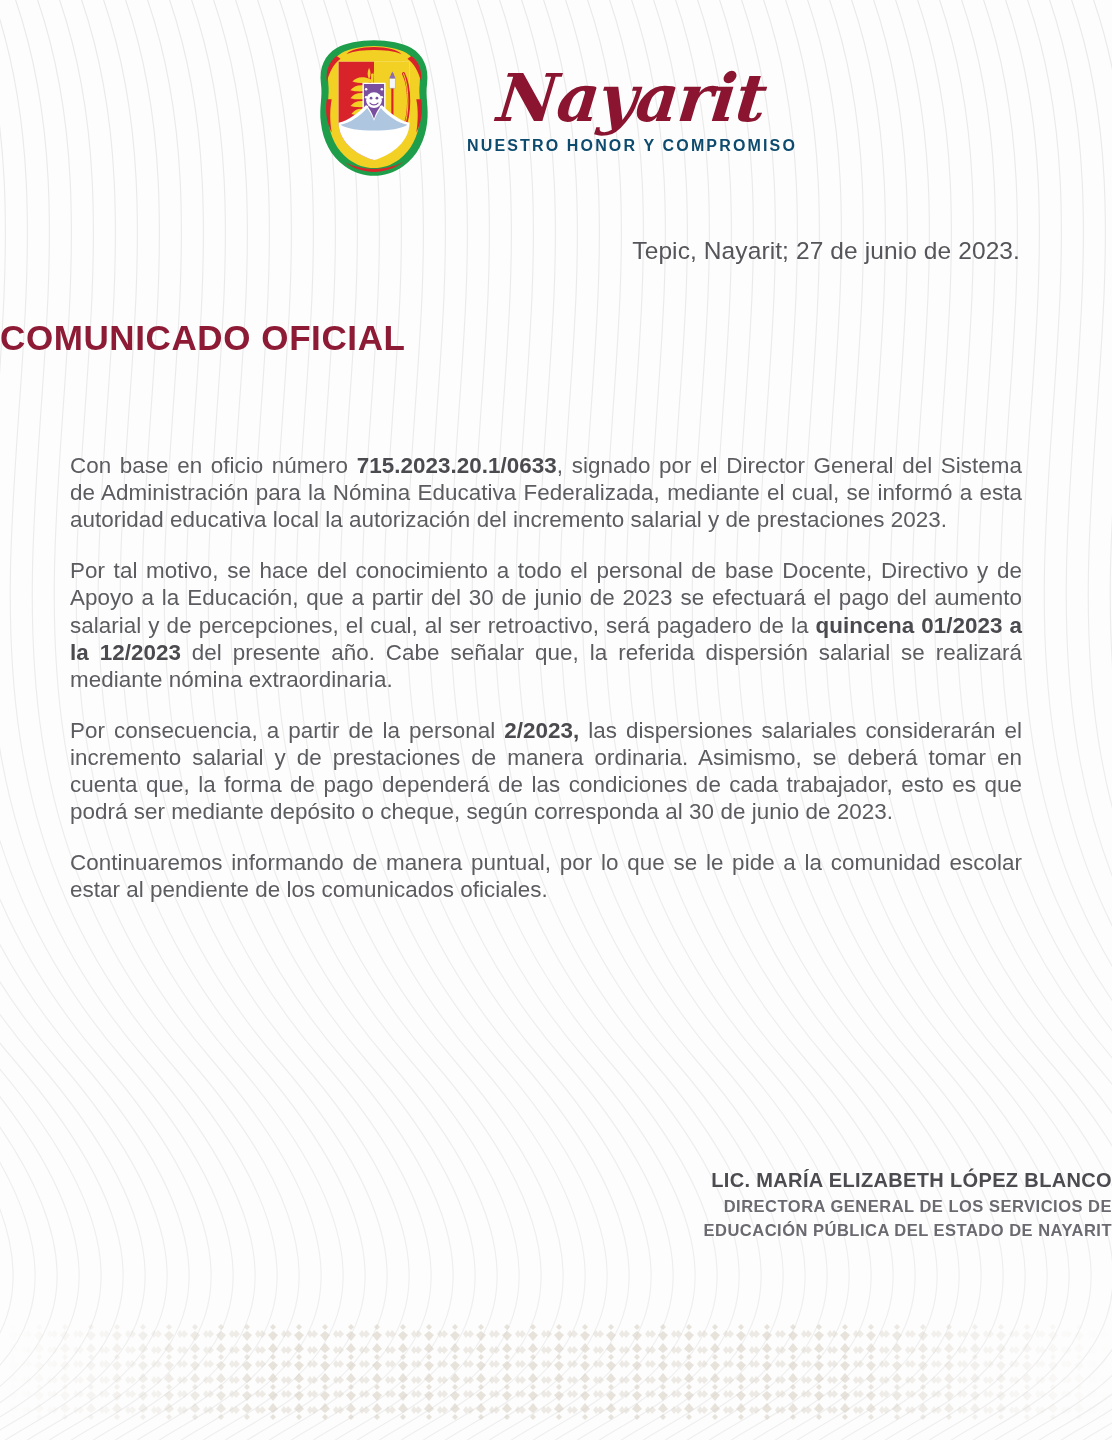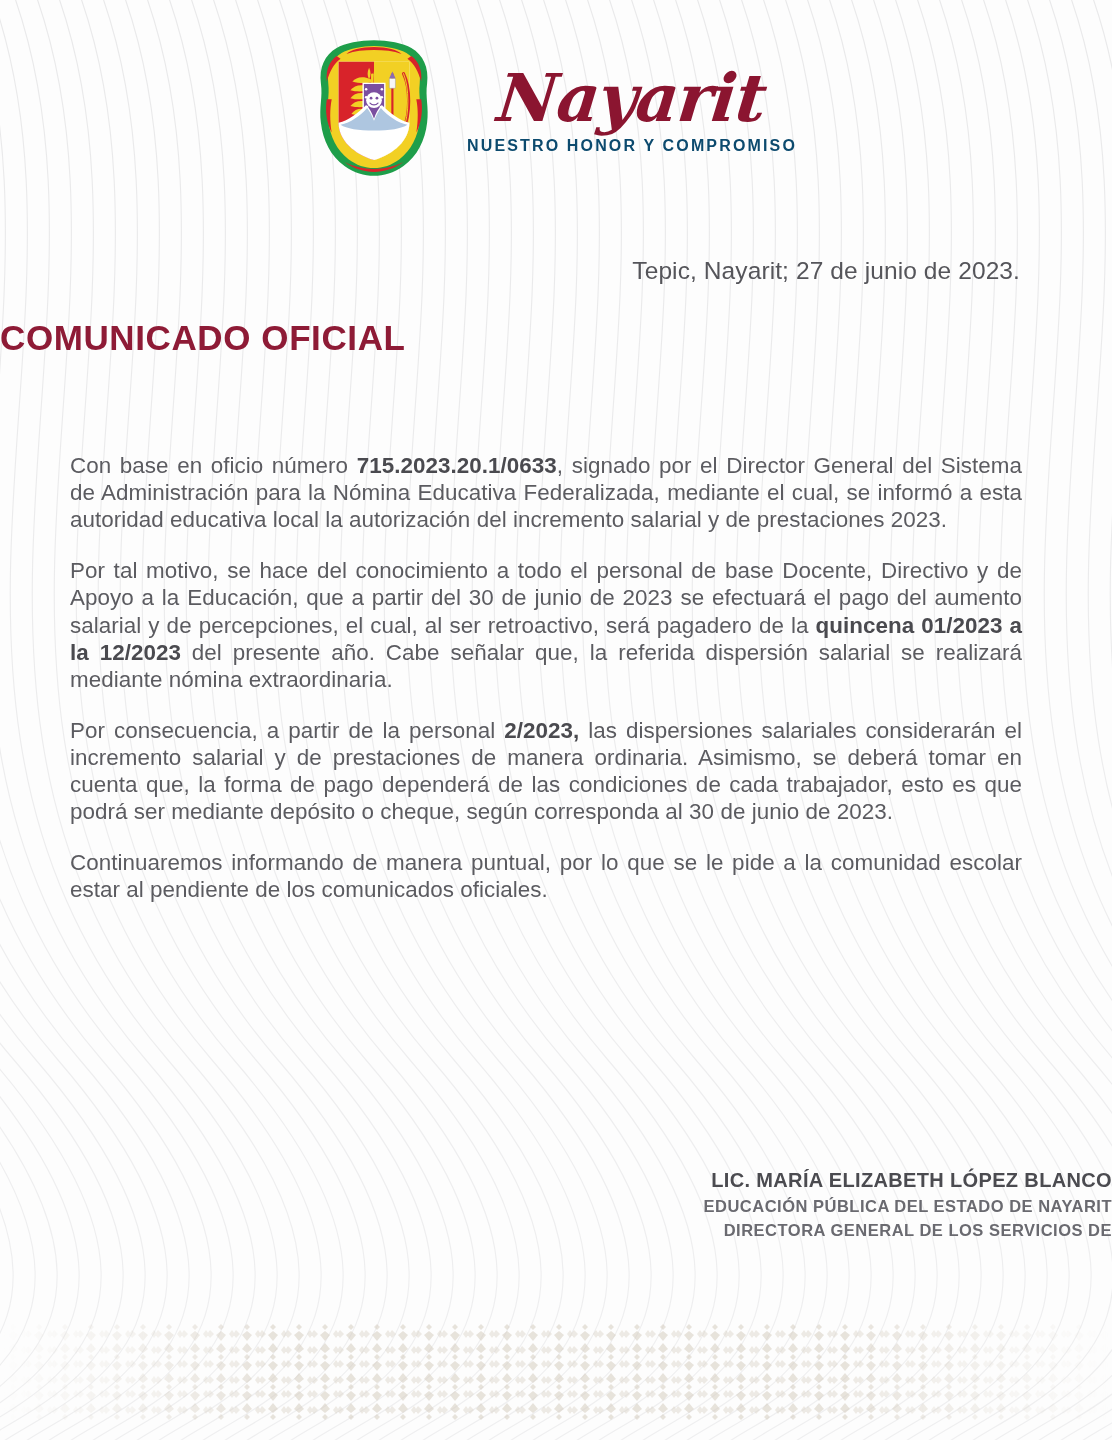--- a/index.html
+++ b/index.html
@@ -66,21 +66,20 @@
 
   
   .date-line {
     position: absolute;
     top: 237px;
     right: 92px;
     font-size: 24.5px;
     color: #55555a;
     letter-spacing: 0.1px;
     z-index: 2;
-    margin-top: 20px;
   }
 
   
   .doc-title {
     position: absolute;
     top: 318px;
     left: 0;
     right: 0;
     text-align: left;
     font-size: 35px;
@@ -345,22 +344,22 @@
 
   <div class="body-copy" id="body-copy">
       <p><span>Con base en oficio número </span><b>715.2023.20.1/0633</b><span>, signado por el Director General del Sistema de Administración para la Nómina Educativa Federalizada, mediante el cual, se informó a esta autoridad educativa local la autorización del incremento salarial y de prestaciones 2023.</span></p>
       <p><span>Por tal motivo, se hace del conocimiento a todo el personal de base Docente, Directivo y de Apoyo a la Educación, que a partir del 30 de junio de 2023 se efectuará el pago del aumento salarial y de percepciones, el cual, al ser retroactivo, será pagadero de la </span><b>quincena 01/2023 a la 12/2023</b><span> del presente año. Cabe señalar que, la referida dispersión salarial se realizará mediante nómina extraordinaria.</span></p>
       <p><span>Por consecuencia, a partir de la personal </span><b>2/2023,</b><span> las dispersiones salariales considerarán el incremento salarial y de prestaciones de manera ordinaria. Asimismo, se deberá tomar en cuenta que, la forma de pago dependerá de las condiciones de cada trabajador, esto es que podrá ser mediante depósito o cheque, según corresponda al 30 de junio de 2023.</span></p>
       <p><span>Continuaremos informando de manera puntual, por lo que se le pide a la comunidad escolar estar al pendiente de los comunicados oficiales.</span></p>
     </div>
 
   <div class="signature">
     <div class="sig-name">LIC. MARÍA ELIZABETH LÓPEZ BLANCO</div>
+    <div class="sig-role">DIRECTORA GENERAL DE LOS SERVICIOS DE</div>
     <div class="sig-role">EDUCACIÓN PÚBLICA DEL ESTADO DE NAYARIT</div>
-    <div class="sig-role">DIRECTORA GENERAL DE LOS SERVICIOS DE</div>
   </div>
 
   <div class="bottom-band">
     <svg viewBox="0 0 1112 120" preserveAspectRatio="none" xmlns="http://www.w3.org/2000/svg">
       <defs>
         <pattern id="huichol" width="26" height="30" patternUnits="userSpaceOnUse">
           <g fill="#d6cec1">
             <path d="M13 1 L18 7 L13 11 L8 7 Z"></path>
             <path d="M13 12 L16 15 L13 18 L10 15 Z"></path>
             <path d="M13 19 L18 23 L13 29 L8 23 Z"></path>

